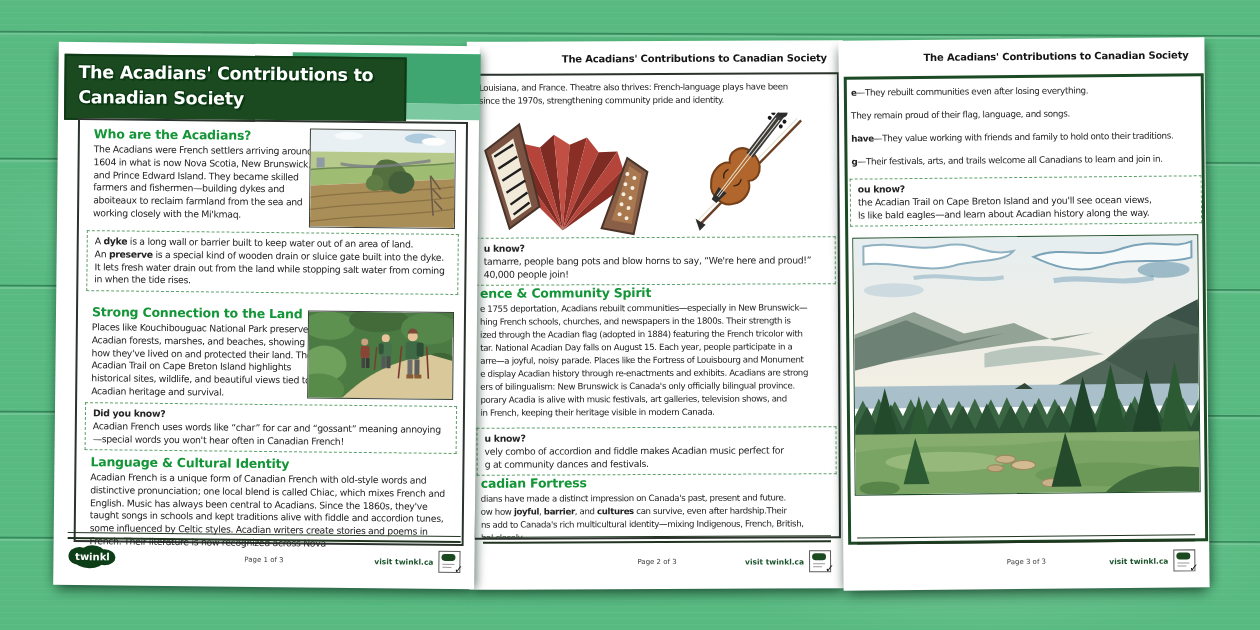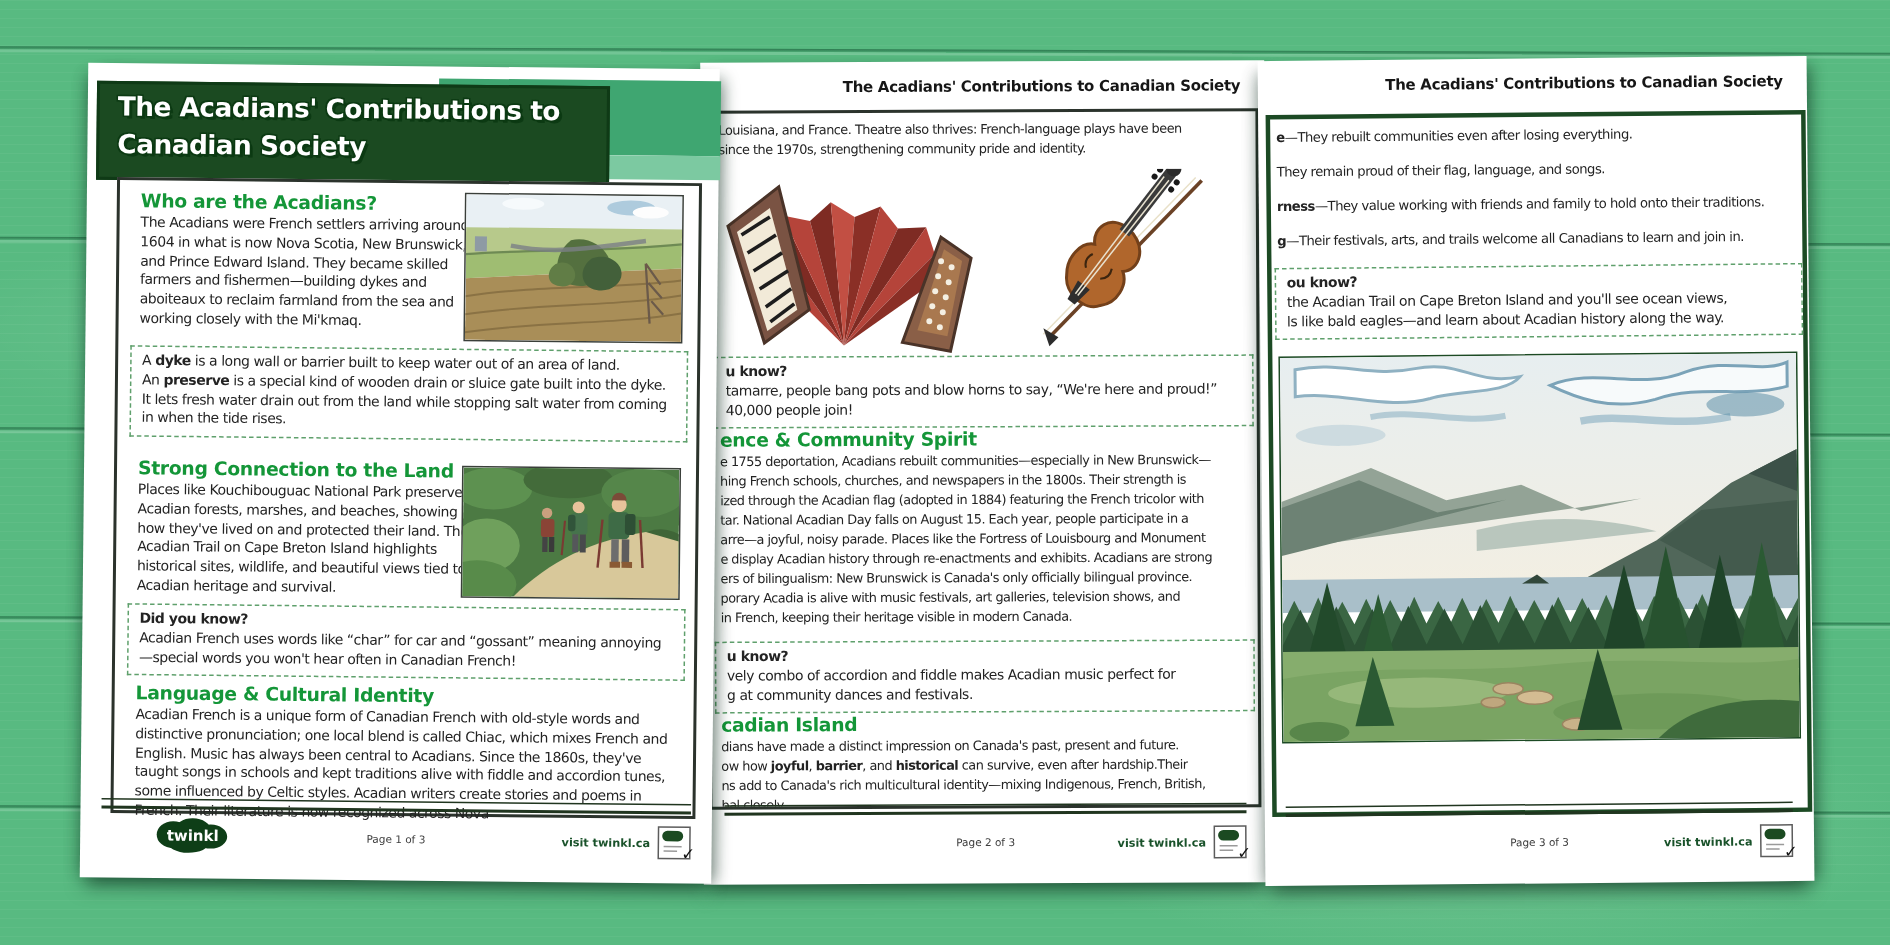--- a/index.html
+++ b/index.html
@@ -43,21 +43,21 @@
     font-size:9.3px;line-height:12.8px;letter-spacing:-.3px;}
   .dyk-title{font-weight:bold;}
   .illus{position:absolute;border:1px solid #3a3f3a;overflow:hidden;background:#fff;}
   .noborder{border:none;}
   
   .footrule{position:absolute;left:14px;right:14px;bottom:46px;height:4px;border-top:1px solid #20351f;border-bottom:2px solid #20351f;}
   .footer{position:absolute;left:14px;right:14px;bottom:12px;height:30px;display:flex;align-items:center;justify-content:space-between;}
   .foot-page{position:absolute;left:0;right:0;text-align:center;font-size:7px;color:#3c3c3c;}
   .foot-right{position:absolute;right:0;display:flex;align-items:center;gap:5px;}
   .foot-visit{font-size:7.5px;font-weight:bold;color:#19522a;}
-  .foot-left{position:absolute;left:0;margin-left:36px;}
+  .foot-left{position:absolute;left:0;}
   .badge{width:20px;height:20px;border:1px solid #5c5c5c;background:#fff;position:relative;}
   .badge .cloud{position:absolute;left:2px;top:2px;width:14px;height:7px;background:#1b4a21;border-radius:4px;}
   .badge .l1,.badge .l2{position:absolute;left:3px;height:1px;background:#9a9a9a;}
   .badge .l1{top:12px;width:12px;} .badge .l2{top:15px;width:9px;}
   .badge .check{position:absolute;right:-4px;bottom:-4px;font-size:11px;color:#111;font-weight:bold;}
 </style>
 </head>
 <body>
 
 <div class="bg-grain"></div>
@@ -272,23 +272,23 @@
     <div class="line" style="left:6px;top:306px">ers of bilingualism: New Brunswick is Canada's only officially bilingual province.</div>
     <div class="line" style="left:6px;top:319px">porary Acadia is alive with music festivals, art galleries, television shows, and</div>
     <div class="line" style="left:6px;top:332px">in French, keeping their heritage visible in modern Canada.</div>
 
     <div class="dashbox" style="left:2px;top:352px;width:344px">
       <div class="dyk-title">u know?</div>
       <div>vely combo of accordion and fiddle makes Acadian music perfect for</div>
       <div>g at community dances and festivals.</div>
     </div>
 
-    <div class="h-green" style="left:6px;top:400px">cadian Island</div>
+    <div class="h-green" style="left:6px;top:400px">cadian Fortress</div>
     <div class="line" style="left:6px;top:418px">dians have made a distinct impression on Canada's past, present and future.</div>
-    <div class="line" style="left:6px;top:431px">ow how <b>joyful</b>, <b>barrier</b>, and <b>historical</b> can survive, even after hardship.Their</div>
+    <div class="line" style="left:6px;top:431px">ow how <b>joyful</b>, <b>barrier</b>, and <b>cultures</b> can survive, even after hardship.Their</div>
     <div class="line" style="left:6px;top:444px">ns add to Canada's rich multicultural identity—mixing Indigenous, French, British,</div>
     <div class="line" style="left:6px;top:457px">bal closely.</div>
   </div>
 
   <div class="footrule"></div>
   <div class="footer">
     <div class="foot-page">Page 2 of 3</div>
     <div class="foot-right">
       <span class="foot-visit">visit twinkl.ca</span>
       <span class="badge">
@@ -300,21 +300,21 @@
     </div>
   </div>
 </div>
 
 <div class="page p3">
   <div style="position:absolute;top:12px;right:16px;font-weight:bold;font-size:10px;letter-spacing:-.2px;color:#161616">The Acadians' Contributions to Canadian Society</div>
 
   <div class="cbox cbox3">
     <div class="line p3line" style="left:4px;top:8px"><b>e</b>—They rebuilt communities even after losing everything.</div>
     <div class="line p3line" style="left:4px;top:31px">They remain proud of their flag, language, and songs.</div>
-    <div class="line p3line" style="left:4px;top:54px"><b>rness</b>—They value working with friends and family to hold onto their traditions.</div>
+    <div class="line p3line" style="left:4px;top:54px"><b>have</b>—They value working with friends and family to hold onto their traditions.</div>
     <div class="line p3line" style="left:4px;top:77px"><b>g</b>—Their festivals, arts, and trails welcome all Canadians to learn and join in.</div>
 
     <div class="dashbox" style="left:2px;top:99px;width:336px">
       <div class="dyk-title">ou know?</div>
       <div>the Acadian Trail on Cape Breton Island and you'll see ocean views,</div>
       <div>ls like bald eagles—and learn about Acadian history along the way.</div>
     </div>
 
     <div class="illus" style="left:4px;top:158px;width:344px;height:256px;border-color:#1c4a24">
       <svg width="344" height="256" viewBox="0 0 344 256">

